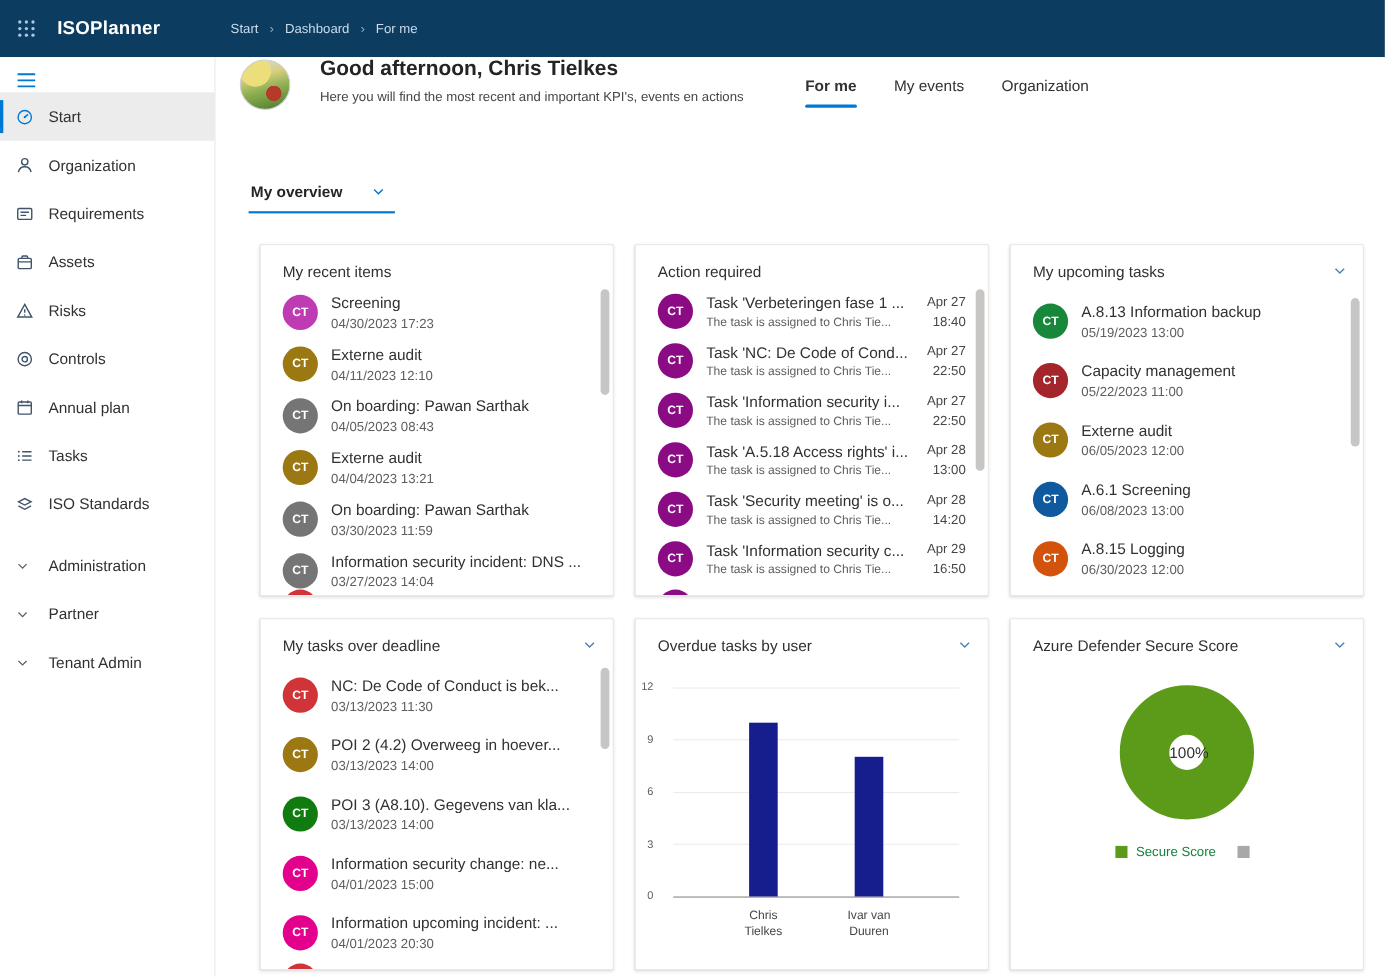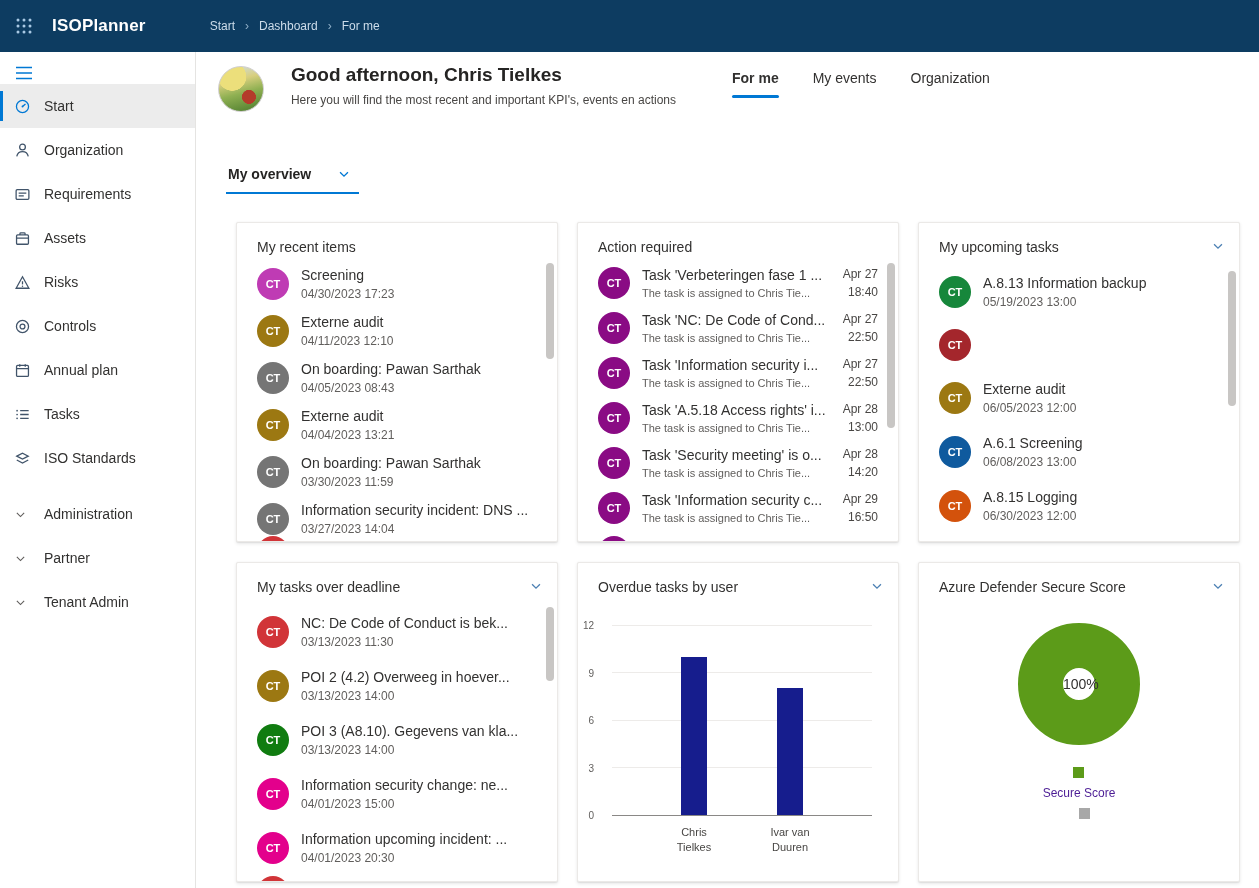--- a/index.html
+++ b/index.html
@@ -22,21 +22,21 @@
   .nav-item.selected { background:#ececec; }
   .nav-item.selected::before { content:""; position:absolute; left:0; top:7px; bottom:7px; width:3px; background:var(--accent,#0078d4); }
   .nav-icon { width:17px; height:17px; color:#41546a; display:flex; flex-shrink:0; }
   .nav-item.selected .nav-icon { color:var(--accent,#0078d4); }
   .nav-spacer { height:12px; }
   .group-chev { width:13px; height:13px; color:#605e5c; display:flex; flex-shrink:0; margin-right:4px; }
 
   .main { flex:1; position:relative; background:#fff; }
 
   
-  .main-header { position:relative; height:84px; padding:12px 0 0 22px; }
+  .main-header { position:relative; height:84px; padding:0 0 0 22px; }
   .user-avatar { width:46px; height:46px; border-radius:50%; display:inline-block; vertical-align:top; margin-top:2px; overflow:hidden;
     background:
       radial-gradient(circle at 68% 68%, #b43b2a 0 16%, rgba(0,0,0,0) 17%),
       radial-gradient(circle at 30% 22%, #ecdf7b 0 30%, rgba(0,0,0,0) 31%),
       linear-gradient(165deg, #cfe0ef 0%, #d8cf7e 32%, #8fb052 58%, #4a7a2c 100%);
     border:1px solid #d0cece; }
   .greet-block { display:inline-block; margin-left:23px; vertical-align:top; }
   .greet-title { font-size:19px; font-weight:600; color:#252423; }
   .greet-sub { font-size:12px; color:#484644; margin-top:7px; }
   .tabs { position:absolute; left:534px; top:14px; display:flex; gap:30px; }
@@ -83,21 +83,21 @@
   .bc-bars { position:absolute; left:0; right:0; top:0; bottom:0; display:flex; justify-content:space-around; align-items:flex-end; padding:0 34px; z-index:1; }
   .bar { width:26px; }
   .bc-xlabels { display:flex; justify-content:space-around; padding:0 34px; margin-left:20px; margin-top:10px; }
   .bar-xlabel { width:54px; text-align:center; font-size:11px; color:#484644; line-height:1.35; }
 
   
   .donut-body { display:flex; flex-direction:column; align-items:center; margin-top:28px; }
   .donut { width:122px; height:122px; border:45px solid var(--donut,#5c9b19); border-radius:50%;
     display:flex; align-items:center; justify-content:flex-start; }
   .donut-center { font-size:14px; color:#323130; }
-  .donut-legend { display:flex; align-items:center; gap:8px; margin-top:22px; font-size:12px; color:#4c1d95;flex-direction:column; }
+  .donut-legend { display:flex; align-items:center; gap:8px; margin-top:22px; font-size:12px; color:#15803d; }
   .swatch { width:11px; height:11px; display:inline-block; flex-shrink:0; }
   .swatch.alt { margin-left:12px; }
 
   svg { display:block; }
 </style>
 </head>
 <body>
 
 <header class="topbar">
   <button class="waffle">
@@ -445,20 +445,24 @@
               </span>
             <div class="li-text">
               <div class="li-title">A.8.13 Information backup</div>
               <div class="li-date">05/19/2023 13:00</div>
             </div>
           </div>
           <div class="list-item">
             <span class="avatar" style="background: rgb(164, 38, 44);">
                 <span>CT</span>
               </span>
+            <div class="li-text">
+              <div class="li-title">Capacity management</div>
+              <div class="li-date">05/22/2023 11:00</div>
+            </div>
           </div>
           <div class="list-item">
             <span class="avatar" style="background: rgb(156, 120, 18);">
                 <span>CT</span>
               </span>
             <div class="li-text">
               <div class="li-title">Externe audit</div>
               <div class="li-date">06/05/2023 12:00</div>
             </div>
           </div>

